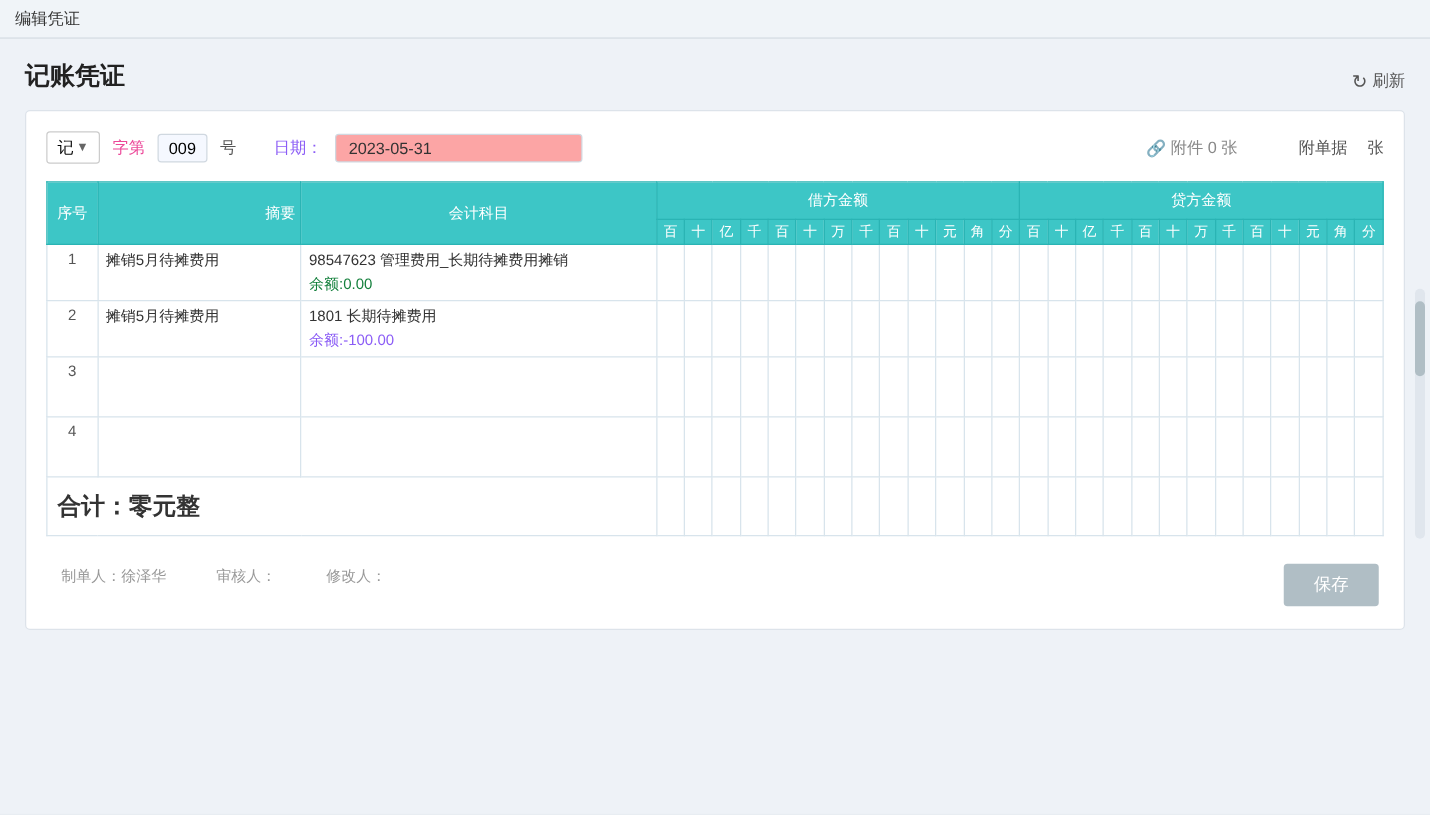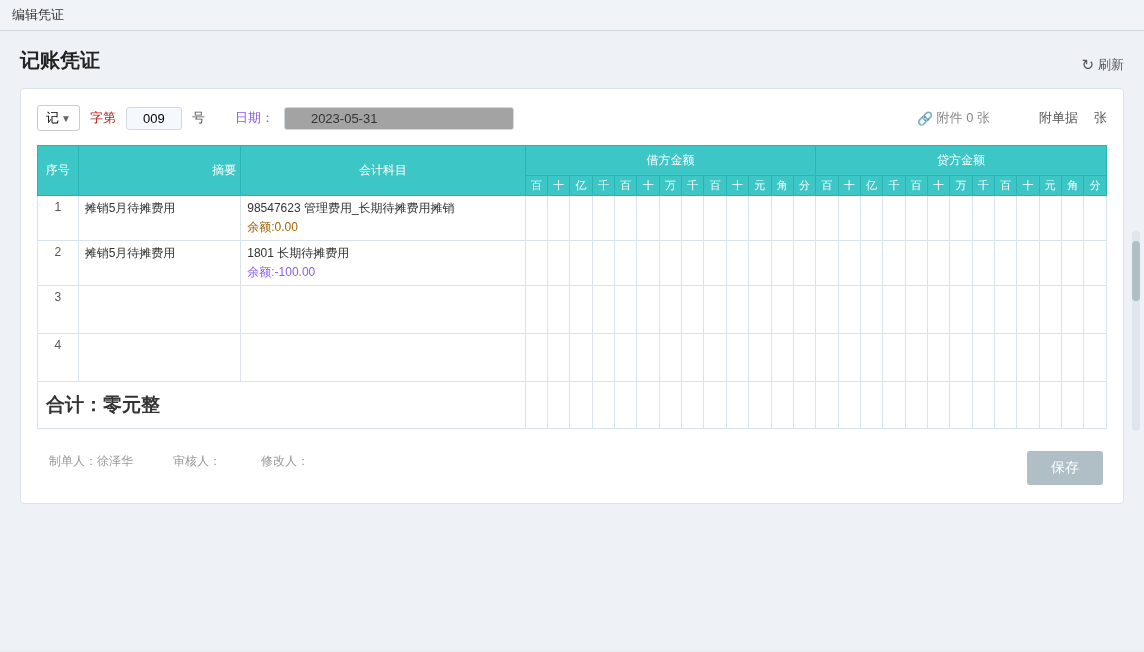--- a/index.html
+++ b/index.html
@@ -80,48 +80,48 @@
       cursor: pointer;
       font-size: 13px;
     }
 
     .chevron-down {
       font-size: 10px;
       color: #666;
     }
 
     .zi-di-label {
-      color: #b91c1c;
+      color: #ec4899;
     }
 
     .voucher-number-input {
       border: 1px solid #d0d8e0;
       border-radius: 3px;
       padding: 3px 8px;
-      width: 56px;
+      width: 40px;
       font-size: 13px;
       text-align: center;
       background: #f5f8ff;
     }
 
     .hao-label {
       color: #555;
     }
 
     .date-label {
       color: #8b5cf6;
       margin-left: 20px;
     }
 
     .date-input {
       border: 1px solid #d0d8e0;
       border-radius: 3px;
-      padding: 3px 26px;
-      font-size: 13px;
-      background: #a3a3a3;
+      padding: 3px 10px;
+      font-size: 13px;
+      background: #fca5a5;
       color: #333;
     }
 
     .attachment-area {
       margin-left: auto;
       display: flex;
       align-items: center;
       gap: 16px;
       color: #888;
       font-size: 13px;
@@ -173,21 +173,21 @@
       text-align: center;
     }
 
     .credit-header {
       background: #3dc6c6;
       text-align: center;
     }
 
     .balance-text {
       font-size: 12px;
-      color: #a16207;
+      color: #15803d;
       padding-top: 2px;
     }
 
     .balance-negative {
       color: #8b5cf6;
     }
 
     .footer-row {
       display: flex;
       align-items: center;

